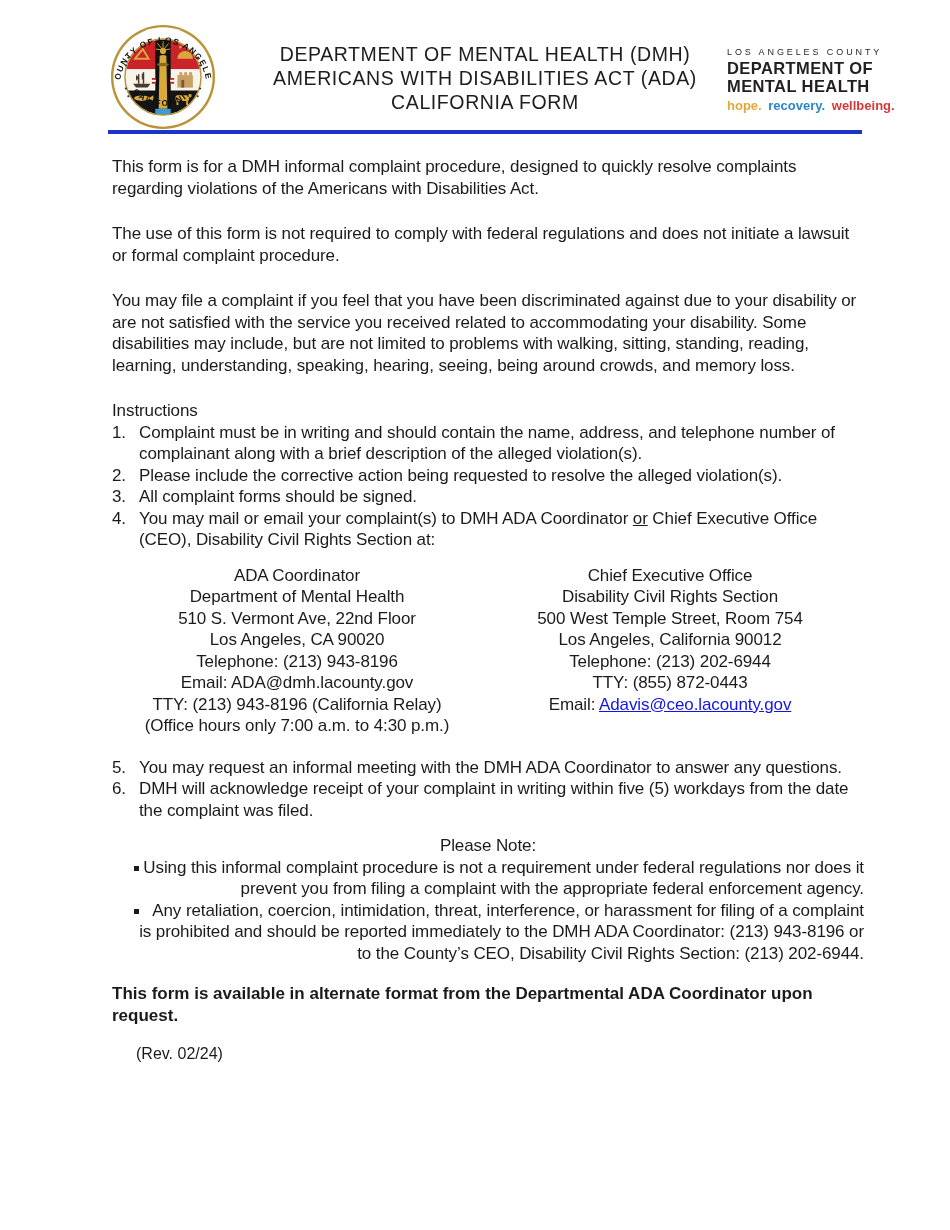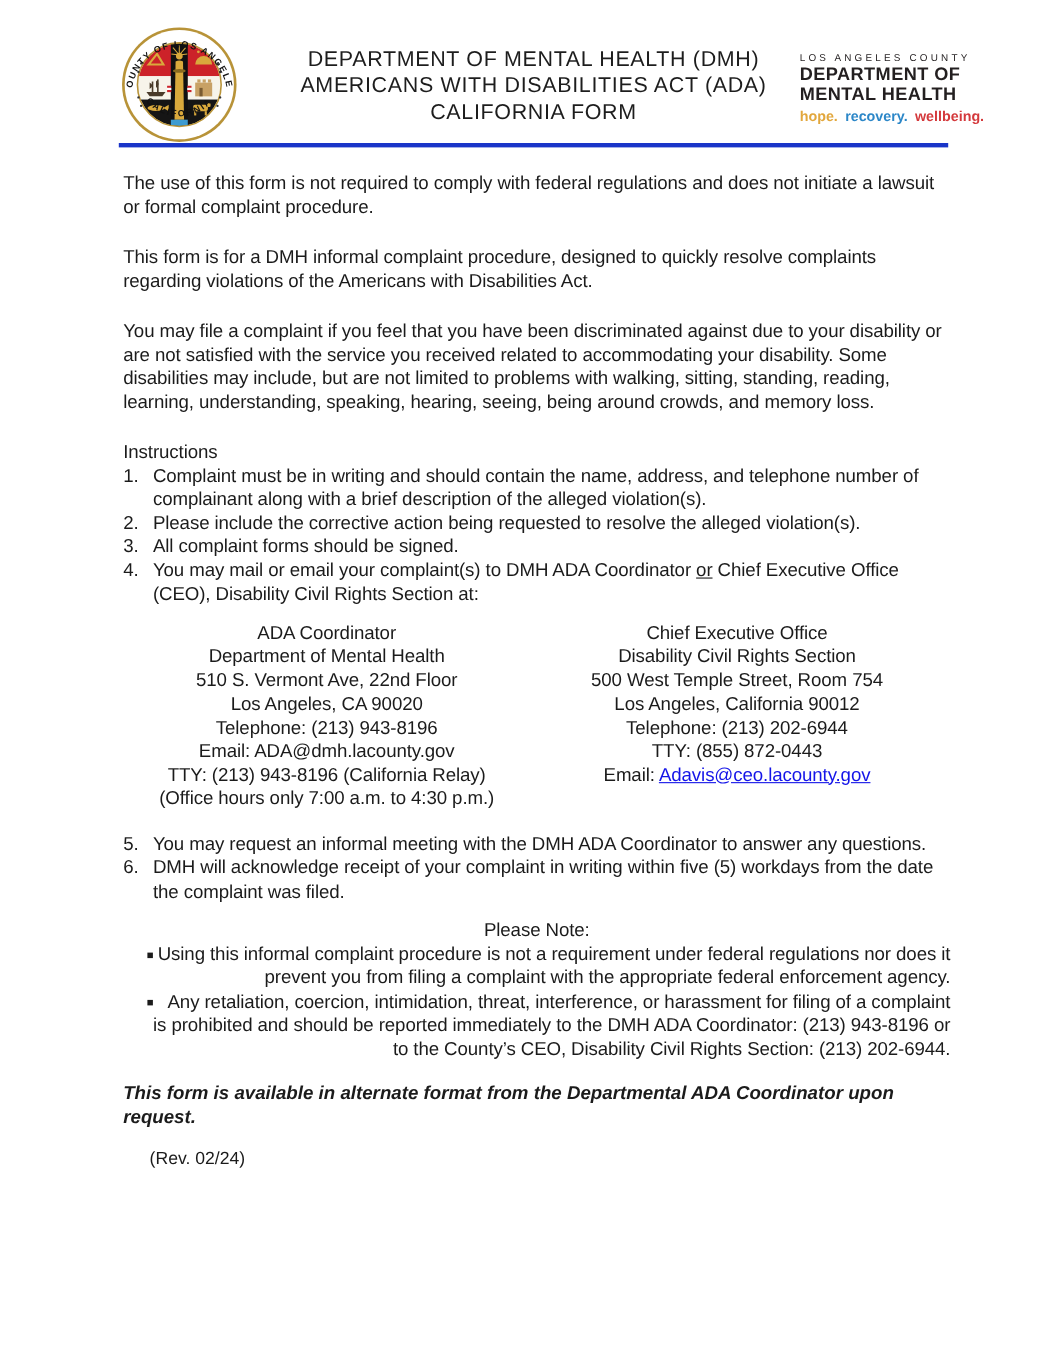--- a/index.html
+++ b/index.html
@@ -41,21 +41,21 @@
   .addr-line { white-space:nowrap; }
   a.email-link { color:#1414e8; text-decoration:underline; cursor:pointer; }
 
   .please-note { margin-top:14px;text-align:center; }
   .blist { margin:0; }
   .bli { display:flex;text-align:right; }
   .bli .bullet-cell { flex:none; width:27px; padding-left:7px; box-sizing:border-box; }
   .sq-bullet { display:inline-block; width:5px; height:5px; background:#1b1b1b; margin-bottom:2px; }
   .bli .btext { flex:1; }
 
-  .footer-note { margin-top:19px; font-weight:bold; font-style:italic; letter-spacing:0; }
+  .footer-note { margin-top:19px; font-weight:bold; letter-spacing:0; }
   .rev-line { margin-top:3px; margin-left:24px; font-size:16px; letter-spacing:0; }
 </style>
 </head>
 <body>
 
 <div class="page">
 
   <svg class="seal" viewBox="0 0 110 110">
     <defs>
       <path id="sealTopArc" d="M 10.5,58 A 45,45 0 0 1 99.5,58" fill="none"></path>
@@ -151,22 +151,22 @@
       <span style="color: rgb(226, 167, 60);">hope.</span>
       <span style="color: rgb(44, 135, 200);">recovery.</span>
       <span style="color: rgb(212, 57, 60);">wellbeing.</span>
     </div>
   </div>
 
   <div class="header-rule" style="background: rgb(26, 53, 200);"></div>
 
   <div class="content">
 
+    <p class="para">This form is for a DMH informal complaint procedure, designed to quickly resolve complaints regarding violations of the Americans with Disabilities Act.</p>
     <p class="para">The use of this form is not required to comply with federal regulations and does not initiate a lawsuit or formal complaint procedure.</p>
-    <p class="para">This form is for a DMH informal complaint procedure, designed to quickly resolve complaints regarding violations of the Americans with Disabilities Act.</p>
     <p class="para">You may file a complaint if you feel that you have been discriminated against due to your disability or are not satisfied with the service you received related to accommodating your disability.  Some disabilities may include, but are not limited to problems with walking, sitting, standing, reading, learning, understanding, speaking, hearing, seeing, being around crowds, and memory loss.</p>
 
     <div class="section-heading">Instructions</div>
 
     <div class="olist">
       <div class="oli">
         <span class="num">1.</span>
         <span class="itext">Complaint must be in writing and should contain the name, address, and telephone number of complainant along with a brief description of the alleged violation(s).</span>
       </div>
       <div class="oli">

